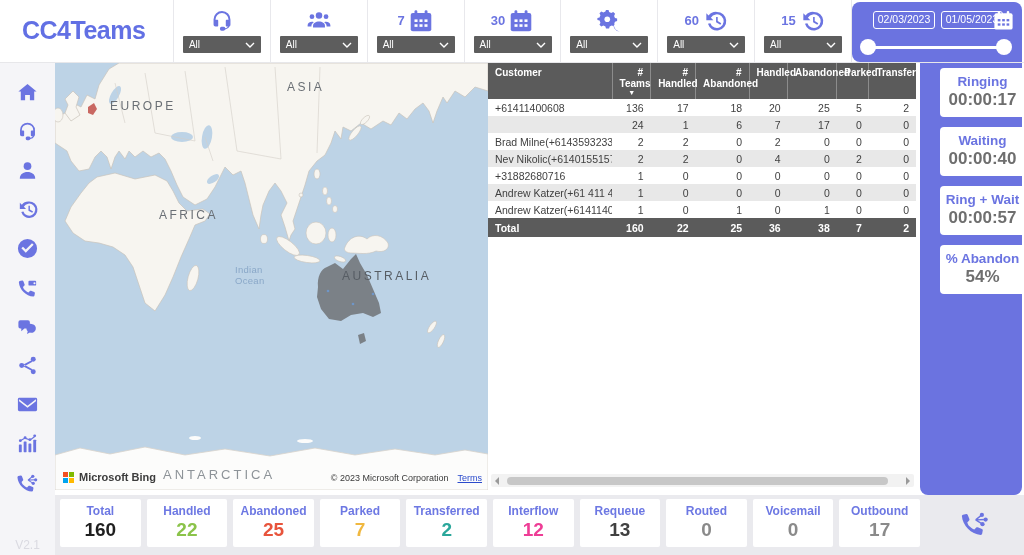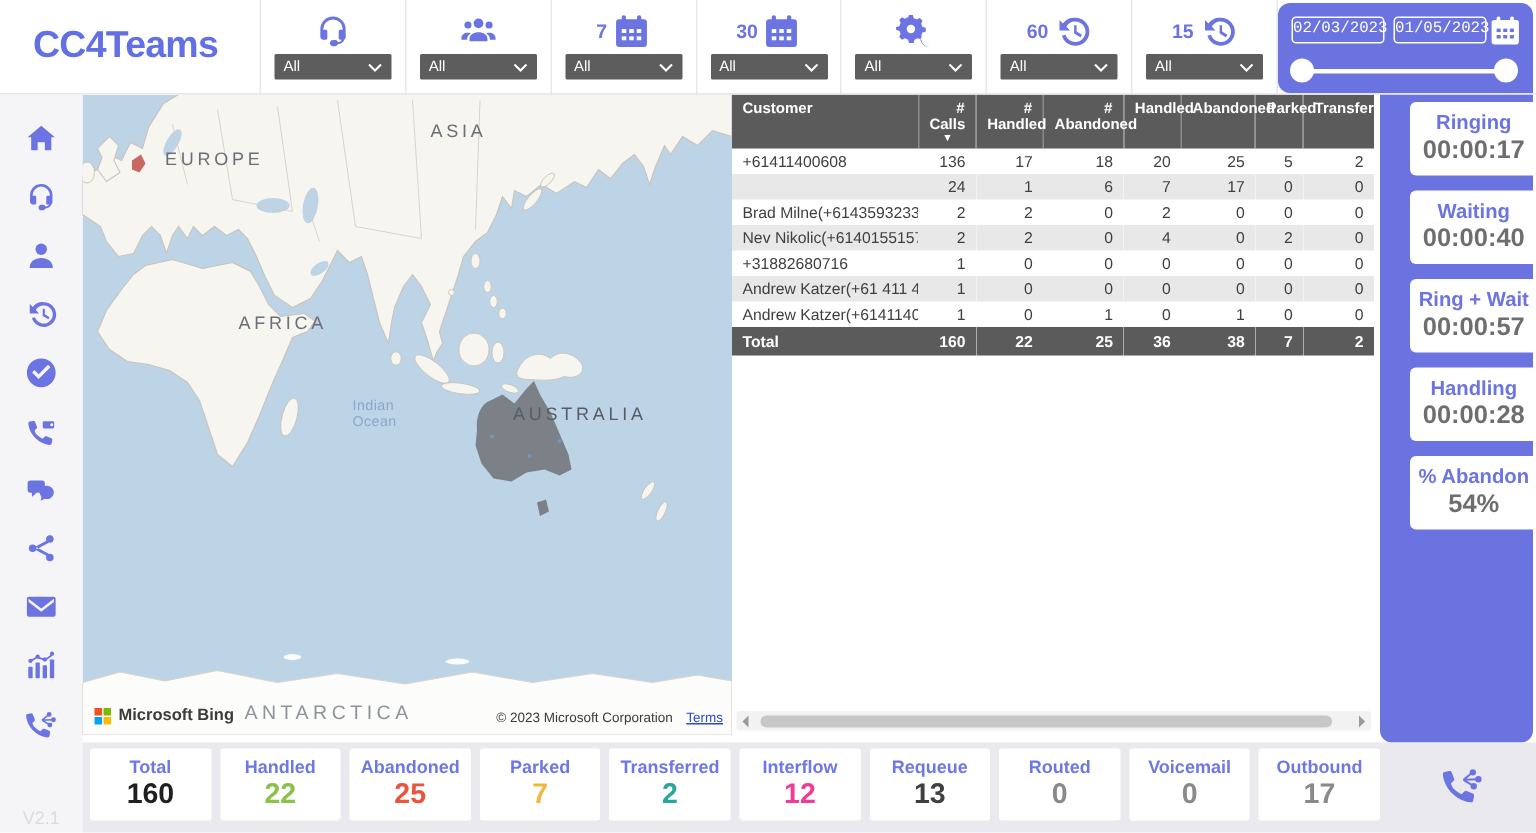--- a/index.html
+++ b/index.html
@@ -20,21 +20,21 @@
     color:#6b74e1; }
   .fbadge { color:#6b74e1; font-weight:700; font-size:13px; }
   .fselect { width:78px; height:17px; background:#5d5d5d; color:#fff; font-size:10px;
     display:flex; align-items:center; justify-content:space-between; padding:0 6px;
     border-radius:1px; cursor:pointer; }
   .icon { display:inline-flex; align-items:center; justify-content:center; }
 
   
   #datepanel { position:absolute; right:2px; top:2px; width:170px; height:60px;
     background:#6b73e0; border-radius:8px 8px 0 8px; z-index:6; }
-  .dateboxes { position:absolute; left:9px; top:9px; display:flex; gap:6px;font-family:Liberation Mono, monospace; }
+  .dateboxes { position:absolute; left:21px; top:9px; display:flex; gap:6px; }
   .datebox { width:62px; height:18px; border:1.5px solid #fff; border-radius:3px; color:#fff;
     font-size:10.5px; text-align:center; line-height:15px; cursor:text; }
   #dp-cal { position:absolute; right:7px; top:7px; color:#fff; cursor:pointer; }
   #slider { position:absolute; left:10px; right:12px; bottom:6px; height:18px; }
   #slider .track { position:absolute; left:6px; right:6px; top:8px; height:3px; background:#fff; }
   .knob { position:absolute; top:1px; width:16px; height:16px; border-radius:50%; background:#fff;
     cursor:grab; }
   .knob.l { left:-2px; } .knob.r { right:-2px; }
 
   
@@ -467,21 +467,21 @@
         <col style="width:11.5%">
         <col style="width:7.5%">
         <col style="width:11%">
     </colgroup>
     <thead>
         <tr>
           <th>
             <div>Customer</div>
           </th>
           <th>
-            <div># Calls</div>
+            <div># Teams</div>
             <div class="harrow">▼</div>
           </th>
           <th>
             <div># Handled</div>
           </th>
           <th>
             <div># Abandoned</div>
           </th>
           <th>
             <div>Handled</div>
@@ -593,24 +593,20 @@
         <div class="kl">Ringing</div>
         <div class="kv">00:00:17</div>
       </div>
       <div class="kpicard">
         <div class="kl">Waiting</div>
         <div class="kv">00:00:40</div>
       </div>
       <div class="kpicard">
         <div class="kl">Ring + Wait</div>
         <div class="kv">00:00:57</div>
-      </div>
-      <div class="kpicard">
-        <div class="kl">Handling</div>
-        <div class="kv">00:00:28</div>
       </div>
       <div class="kpicard">
         <div class="kl">% Abandon</div>
         <div class="kv">54%</div>
       </div>
     </div>
 </div>
 
 <div id="bottombar">
   <div id="stats" style="display:flex;flex:1;">

